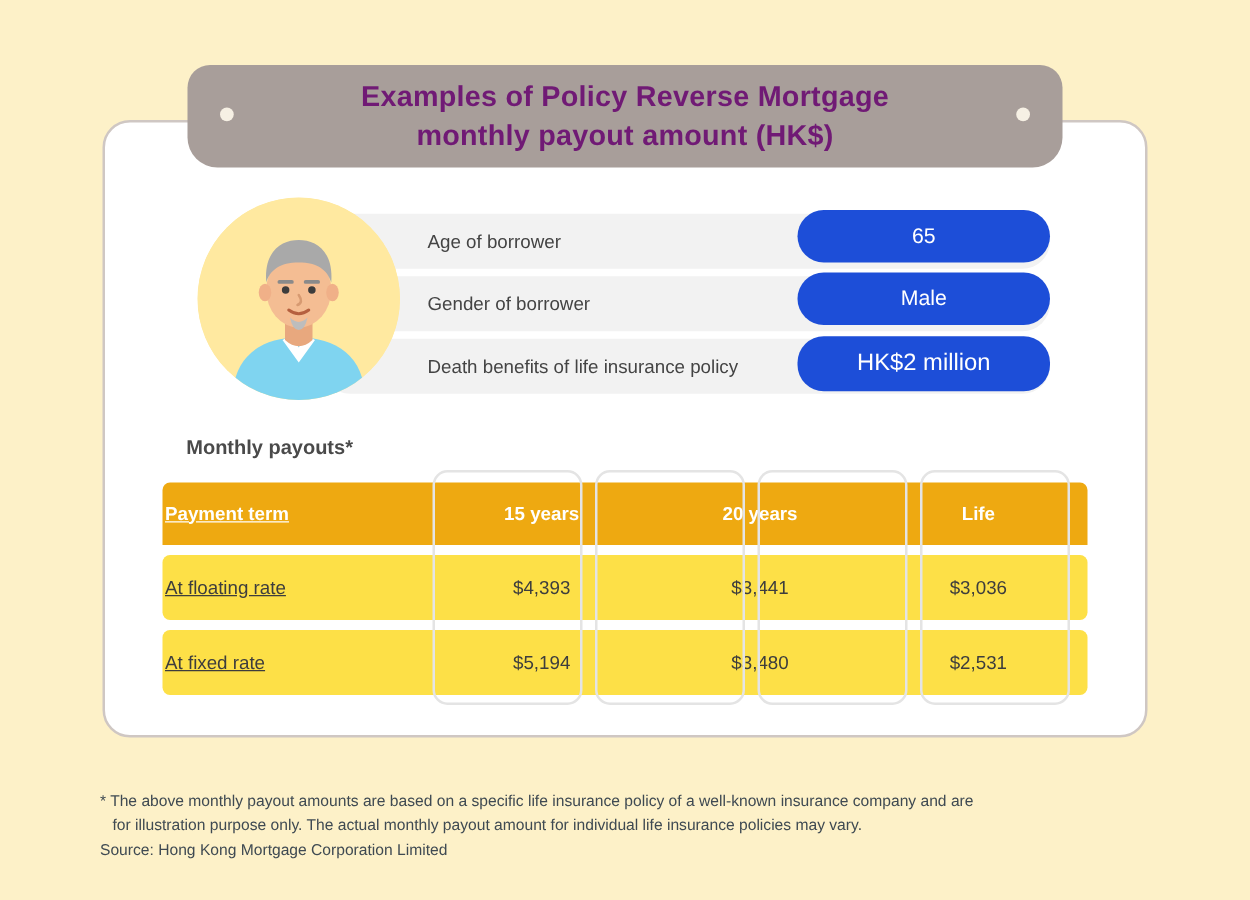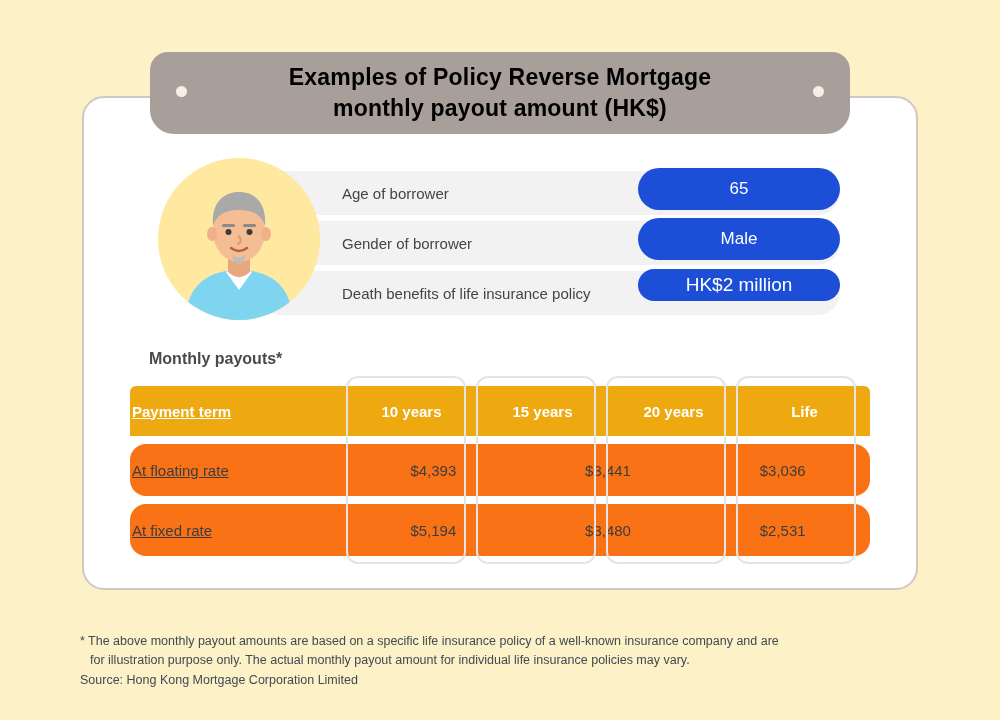--- a/index.html
+++ b/index.html
@@ -18,21 +18,21 @@
     left: 150px; top: 52px;
     width: 700px; height: 82px;
     background: #a89e9a;
     border-radius: 18px 18px 24px 24px;
     z-index: 5;
     display: flex;
     align-items: center;
     justify-content: center;
   }
   .plaque-title {
-    color: #000000;
+    color: #701a75;
     font-size: 23px;
     font-weight: bold;
     text-align: center;
     line-height: 1.35;
     letter-spacing: 0.2px;
     padding: 0 70px;
   }
   .screw {
     position: absolute;
     top: 34px;
@@ -103,21 +103,21 @@
     border-radius: 21px;
     color: #ffffff;
     font-size: 17px;
     font-weight: normal;
     display: flex;
     align-items: center;
     justify-content: center;
     z-index: 3;
   }
   .prow.big .prow-value {
-    height: 32px;
+    height: 44px;
     top: 1px;
     font-size: 19px;
   }
 
   
   .payouts-title {
     position: absolute;
     left: 149px; top: 350px;
     font-size: 16px;
     font-weight: bold;
@@ -141,24 +141,24 @@
     background: #eea911;
     border-radius: 6px 6px 0 0;
     height: 50px;
   }
   .trow.header .tcell {
     color: #ffffff;
     font-weight: bold;
     font-size: 15px;
   }
   .trow.body {
-    background: #f97316;
+    background: #fde047;
     height: 52px;
     margin-top: 8px;
-    border-radius: 16px;
+    border-radius: 6px;
   }
   .trow.body .tcell {
     color: #3d3d3d;
     font-size: 15px;
   }
   .tcell {
     display: flex;
     align-items: center;
     justify-content: center;
   }
@@ -266,21 +266,20 @@
     <div class="prow-label">Death benefits of life insurance policy</div>
     <div class="prow-value">HK$2 million</div>
   </div>
 </div>
 
 <div class="payouts-title">Monthly payouts*</div>
 
 <div class="table-wrap">
   <div class="trow header">
     <div class="tcell term">Payment term</div>
-    <div class="tcell col">10 years</div>
     <div class="tcell col">15 years</div>
     <div class="tcell col">20 years</div>
     <div class="tcell col">Life</div>
   </div>
 
   <div class="trow body">
     <div class="tcell term">At floating rate</div>
     <div class="tcell col">$4,393</div>
     <div class="tcell col">$3,441</div>
     <div class="tcell col">$3,036</div>

